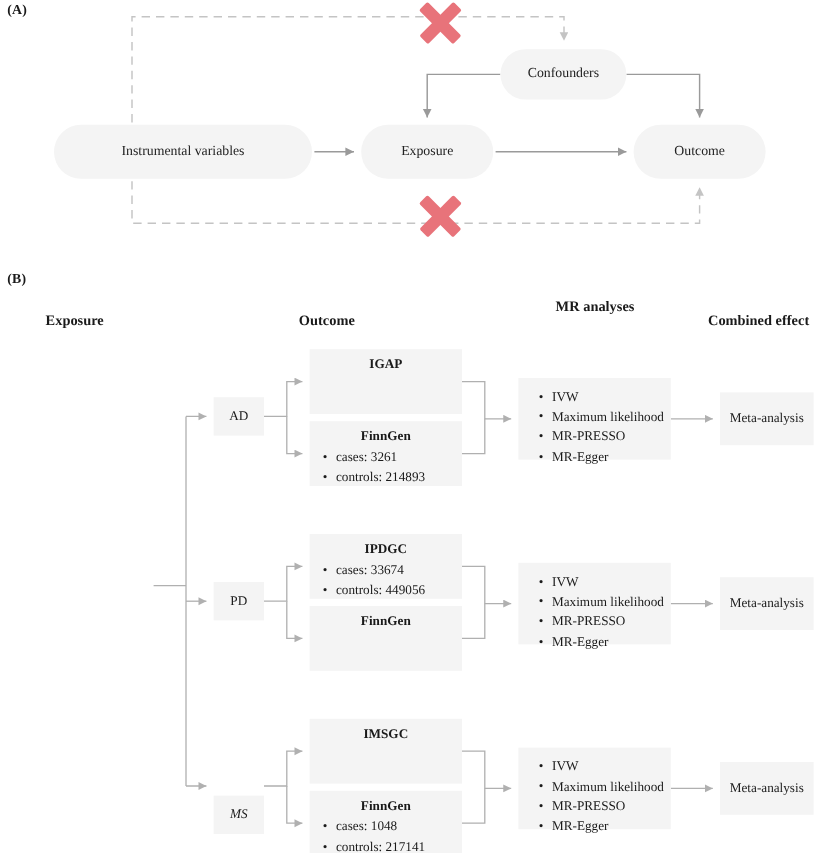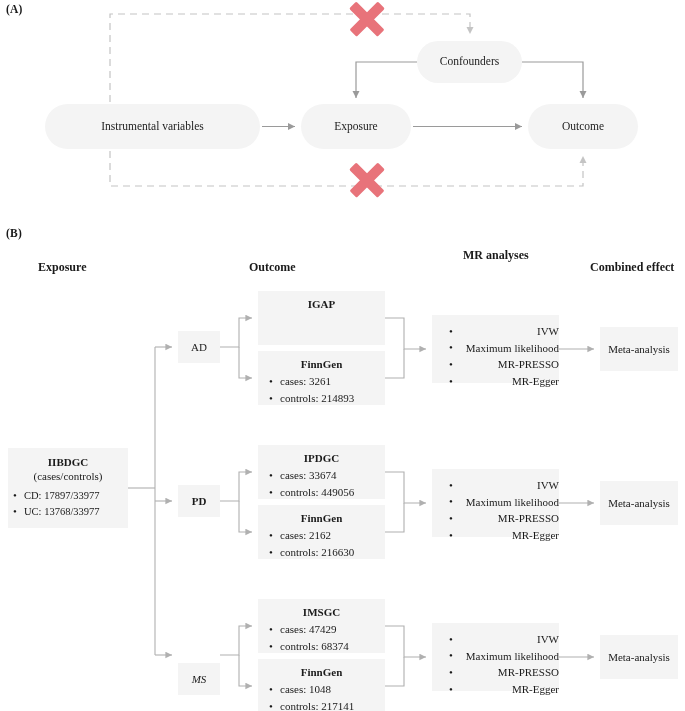--- a/index.html
+++ b/index.html
@@ -70,36 +70,36 @@
   
   #bx-exposure{left:8px;top:233px;width:120px;height:80px;padding:7px 0 0 0;box-sizing:border-box;}
   #bx-exposure ul.bl{padding-left:16px;margin-top:4px;}
   #bx-exposure ul.bl li{font-size:10.5px;}
 
   
   .node{
     display:flex;align-items:center;justify-content:center;font-size:11px;
   }
   #bx-ad{left:178px;top:116px;width:42px;height:32px;}
-  #bx-pd{left:178px;top:270px;width:42px;height:32px;font-weight:bold;}
+  #bx-pd{left:178px;top:270px;width:42px;height:32px;}
   #bx-ms{left:178px;top:448px;width:42px;height:32px;font-style:italic;}
 
   
   .obx{padding:6px 0 7px 0;box-sizing:border-box;}
   .obx ul.bl{padding-left:22px;margin-top:2px;}
   #bx-igap{left:258px;top:76px;width:127px;height:54px;}
   #bx-ad-fg{left:258px;top:136px;width:127px;height:54px;}
   #bx-ipdgc{left:258px;top:230px;width:127px;height:54px;}
   #bx-pd-fg{left:258px;top:290px;width:127px;height:54px;}
   #bx-imsgc{left:258px;top:384px;width:127px;height:54px;}
   #bx-ms-fg{left:258px;top:444px;width:127px;height:54px;}
 
   
   .mbx{padding:8px 0 8px 0;box-sizing:border-box;}
-  .mbx ul.bl{padding-left:28px;text-align:right;}
+  .mbx ul.bl{padding-left:28px;}
   .mbx ul.bl li{line-height:1.52;}
   #bx-mr-ad{left:432px;top:100px;width:127px;height:68px;}
   #bx-mr-pd{left:432px;top:254px;width:127px;height:68px;}
   #bx-mr-ms{left:432px;top:408px;width:127px;height:68px;}
 
   
   .meta{display:flex;align-items:center;justify-content:center;font-size:11px;}
   #bx-meta-ad{left:600px;top:112px;width:78px;height:44px;}
   #bx-meta-pd{left:600px;top:266px;width:78px;height:44px;}
   #bx-meta-ms{left:600px;top:420px;width:78px;height:44px;}
@@ -190,28 +190,20 @@
 
     <path d="M220,440 L239,440 L239,411 L252,411" fill="none" stroke="#b0b0b0" stroke-width="1.1" marker-end="url(#bh)"></path>
     <path d="M239,440 L239,471 L252,471" fill="none" stroke="#b0b0b0" stroke-width="1.1" marker-end="url(#bh)"></path>
 
     <path d="M385,411 L404,411 L404,442 L426,442" fill="none" stroke="#b0b0b0" stroke-width="1.1" marker-end="url(#bh)"></path>
     <path d="M385,471 L404,471 L404,442" fill="none" stroke="#b0b0b0" stroke-width="1.1"></path>
 
     <line x1="559" y1="442" x2="594" y2="442" stroke="#b0b0b0" stroke-width="1.1" marker-end="url(#bh)"></line>
   </svg>
 
-  <div class="bx" id="bx-exposure">
-    <span class="bx-title">IIBDGC</span>
-    <span class="bx-sub">(cases/controls)</span>
-    <ul class="bl">
-      <li>CD: 17897/33977</li>
-      <li>UC: 13768/33977</li>
-    </ul>
-  </div>
 
   <div class="bx node" id="bx-ad">AD</div>
   <div class="bx node" id="bx-pd">PD</div>
   <div class="bx node" id="bx-ms">MS</div>
 
   <div class="bx obx" id="bx-igap">
     <span class="bx-title">IGAP</span>
   </div>
   <div class="bx obx" id="bx-ad-fg">
     <span class="bx-title">FinnGen</span>
@@ -223,32 +215,24 @@
 
   <div class="bx obx" id="bx-ipdgc">
     <span class="bx-title">IPDGC</span>
     <ul class="bl">
       <li>cases: 33674</li>
       <li>controls: 449056</li>
     </ul>
   </div>
   <div class="bx obx" id="bx-pd-fg">
     <span class="bx-title">FinnGen</span>
-    <ul class="bl">
-      <li>cases: 2162</li>
-      <li>controls: 216630</li>
-    </ul>
   </div>
 
   <div class="bx obx" id="bx-imsgc">
     <span class="bx-title">IMSGC</span>
-    <ul class="bl">
-      <li>cases: 47429</li>
-      <li>controls: 68374</li>
-    </ul>
   </div>
   <div class="bx obx" id="bx-ms-fg">
     <span class="bx-title">FinnGen</span>
     <ul class="bl">
       <li>cases: 1048</li>
       <li>controls: 217141</li>
     </ul>
   </div>
 
   <div class="bx mbx" id="bx-mr-ad">

